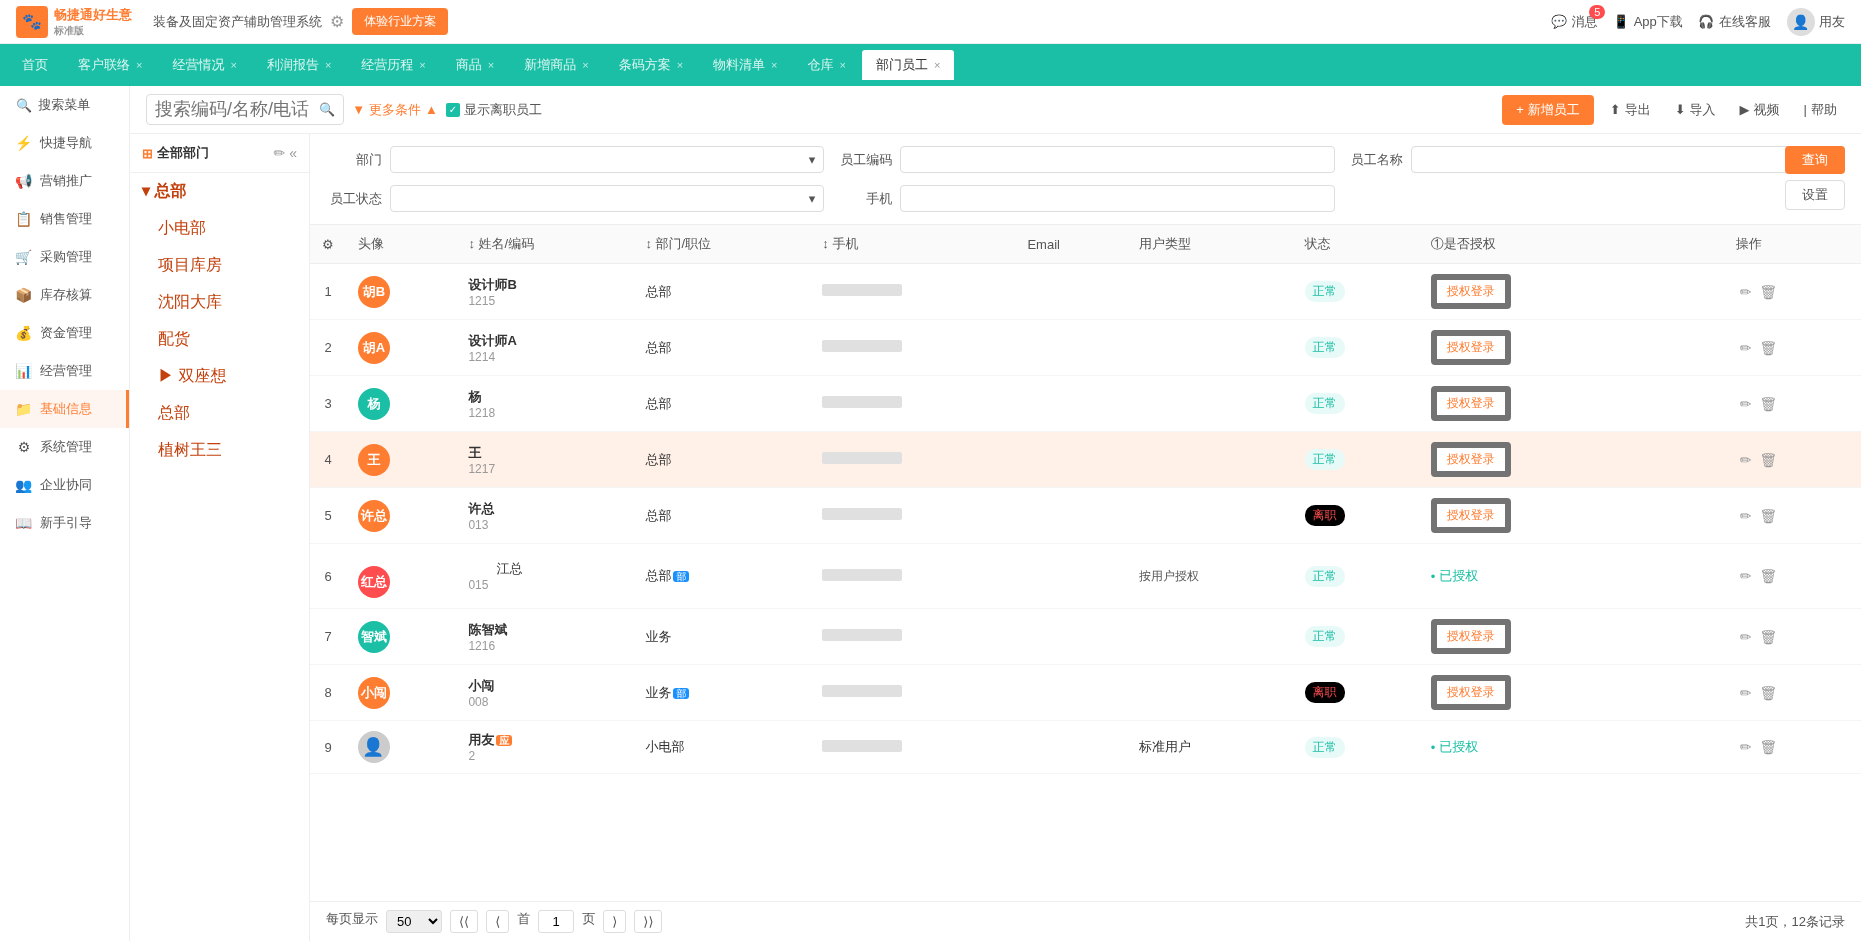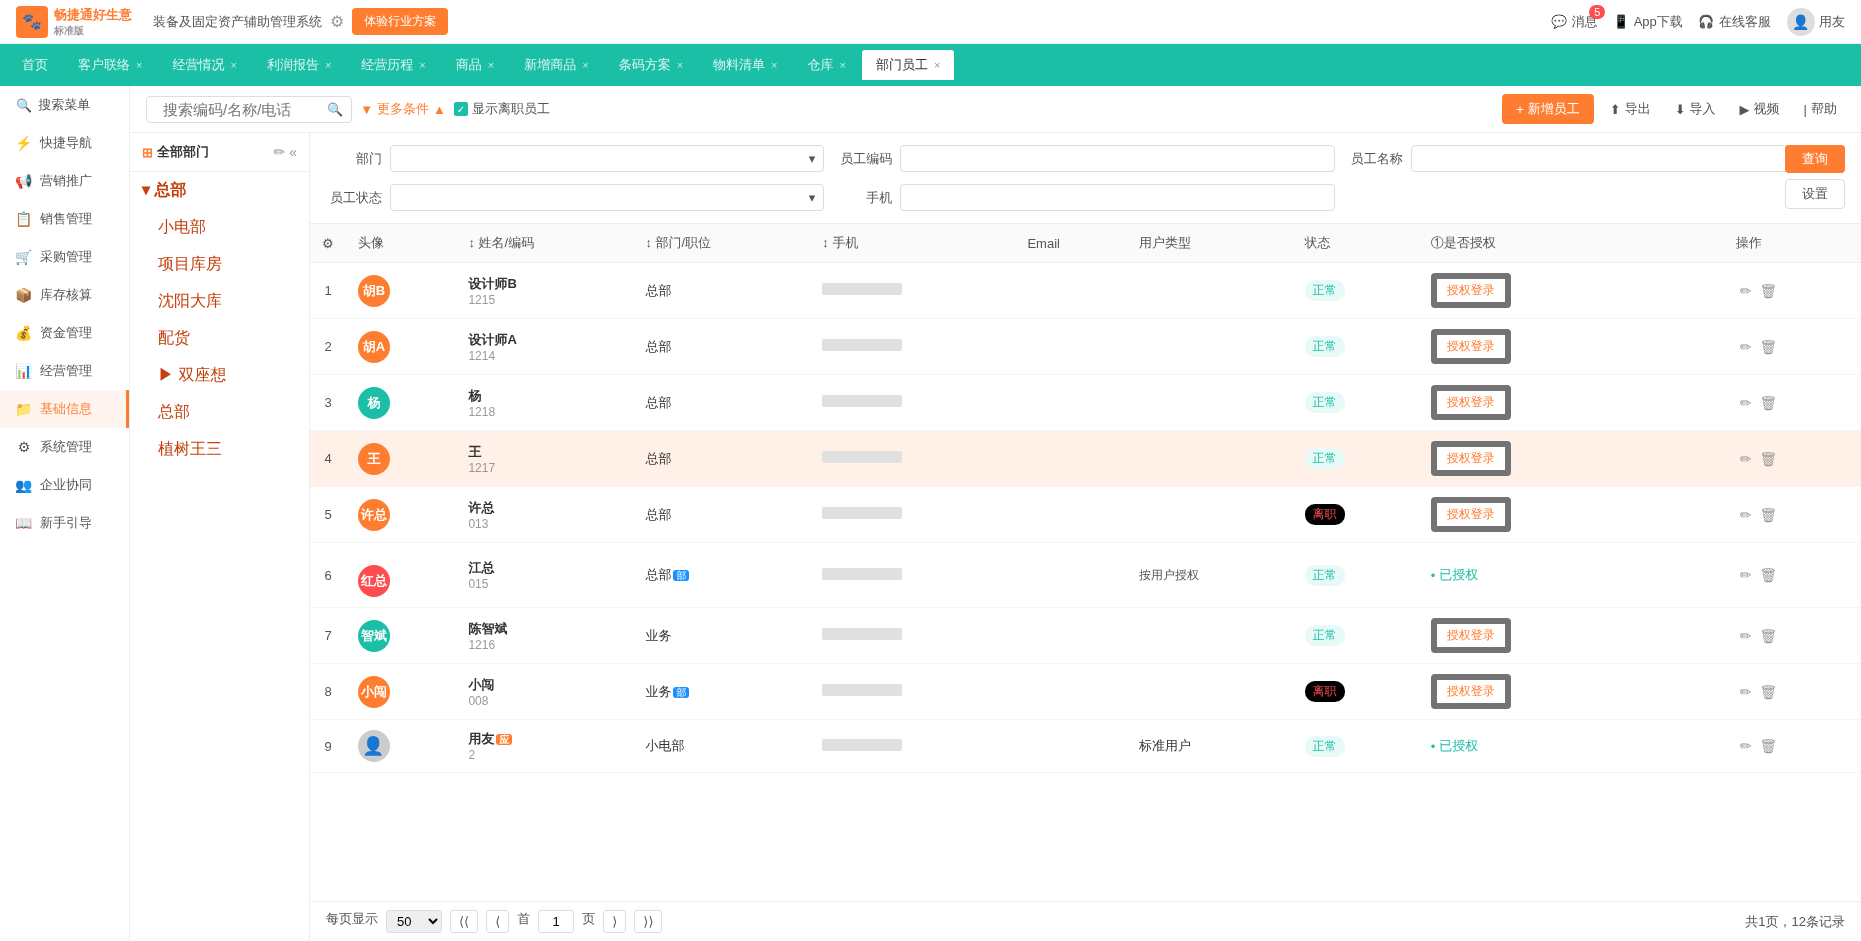--- a/index.html
+++ b/index.html
@@ -60,21 +60,21 @@
     .dept-action-btn { border: none; background: none; cursor: pointer; color: #999; font-size: 14px; }
     .dept-item { padding: 8px 16px 8px 20px; cursor: pointer; font-size: 16px; color: #c2410c; }
     .dept-sub { padding-left: 28px; }
 
     
     .right-content { flex: 1; display: flex; flex-direction: column; overflow: hidden; background: #f5f7fa; }
 
     
     .toolbar-area { background: #fff; padding: 8px 16px; display: flex; align-items: center; gap: 8px; border-bottom: 1px solid #eee; }
     .search-input-wrap { display: flex; align-items: center; border: 1px solid #ddd; border-radius: 4px; padding: 4px 8px; background: #fff; gap: 4px; }
-    .search-input-wrap input { border: none; outline: none; font-size: 15px; width: 160px; margin-left: 8px; }
+    .search-input-wrap input { border: none; outline: none; font-size: 18px; width: 160px; }
     .filter-btn { display: flex; align-items: center; gap: 4px; color: #ff7d31; cursor: pointer; font-size: 13px; border: none; background: none; }
     .show-resigned { display: flex; align-items: center; gap: 4px; font-size: 13px; color: #555; }
     .checkbox-icon { width: 14px; height: 14px; background: #1abfa5; border-radius: 2px; display: flex; align-items: center; justify-content: center; color: #fff; font-size: 10px; }
     .toolbar-right { margin-left: auto; display: flex; align-items: center; gap: 8px; }
     .add-emp-btn { background: #ff7d31; color: #fff; border: none; border-radius: 4px; padding: 6px 14px; font-size: 13px; cursor: pointer; display: flex; align-items: center; gap: 4px; }
     .icon-btn { display: flex; align-items: center; gap: 4px; color: #555; cursor: pointer; font-size: 13px; border: none; background: none; padding: 4px 8px; }
 
     
     .filter-area { background: #fff; padding: 12px 16px; border-bottom: 1px solid #eee; display: grid; grid-template-columns: 1fr 1fr 1fr; gap: 12px; position: relative; }
     .filter-row { display: flex; align-items: center; gap: 8px; }
@@ -456,21 +456,21 @@
                   <td><button class="auth-btn">授权登录</button></td>
                   <td></td>
                   <td><button class="op-btn">✏</button><button class="op-btn">🗑</button></td>
                 </tr>
                 <tr>
                   <td class="num-col">6</td>
                   <td>
                     <div class="avatar-circle" style="background: rgb(255, 77, 79); margin-top: 12px;">红总</div>
                   </td>
                   <td>
-                    <div style="font-weight:bold;color:#333;">江总</div>
+                    <div style="font-weight:normal;color:#333;margin-left:28px;">江总</div>
                     <div style="color:#999;font-size:12px;">015</div>
                   </td>
                   <td>总部<span class="tag-badge-blue">部</span></td>
                   <td><span class="phone-blur"> </span></td>
                   <td></td>
                   <td style="color: rgb(85, 85, 85); font-size: 12px;">按用户授权</td>
                   <td><span class="status-badge status-normal">正常</span></td>
                   <td>
                     <span class="authorized">已授权</span>
                   </td>

